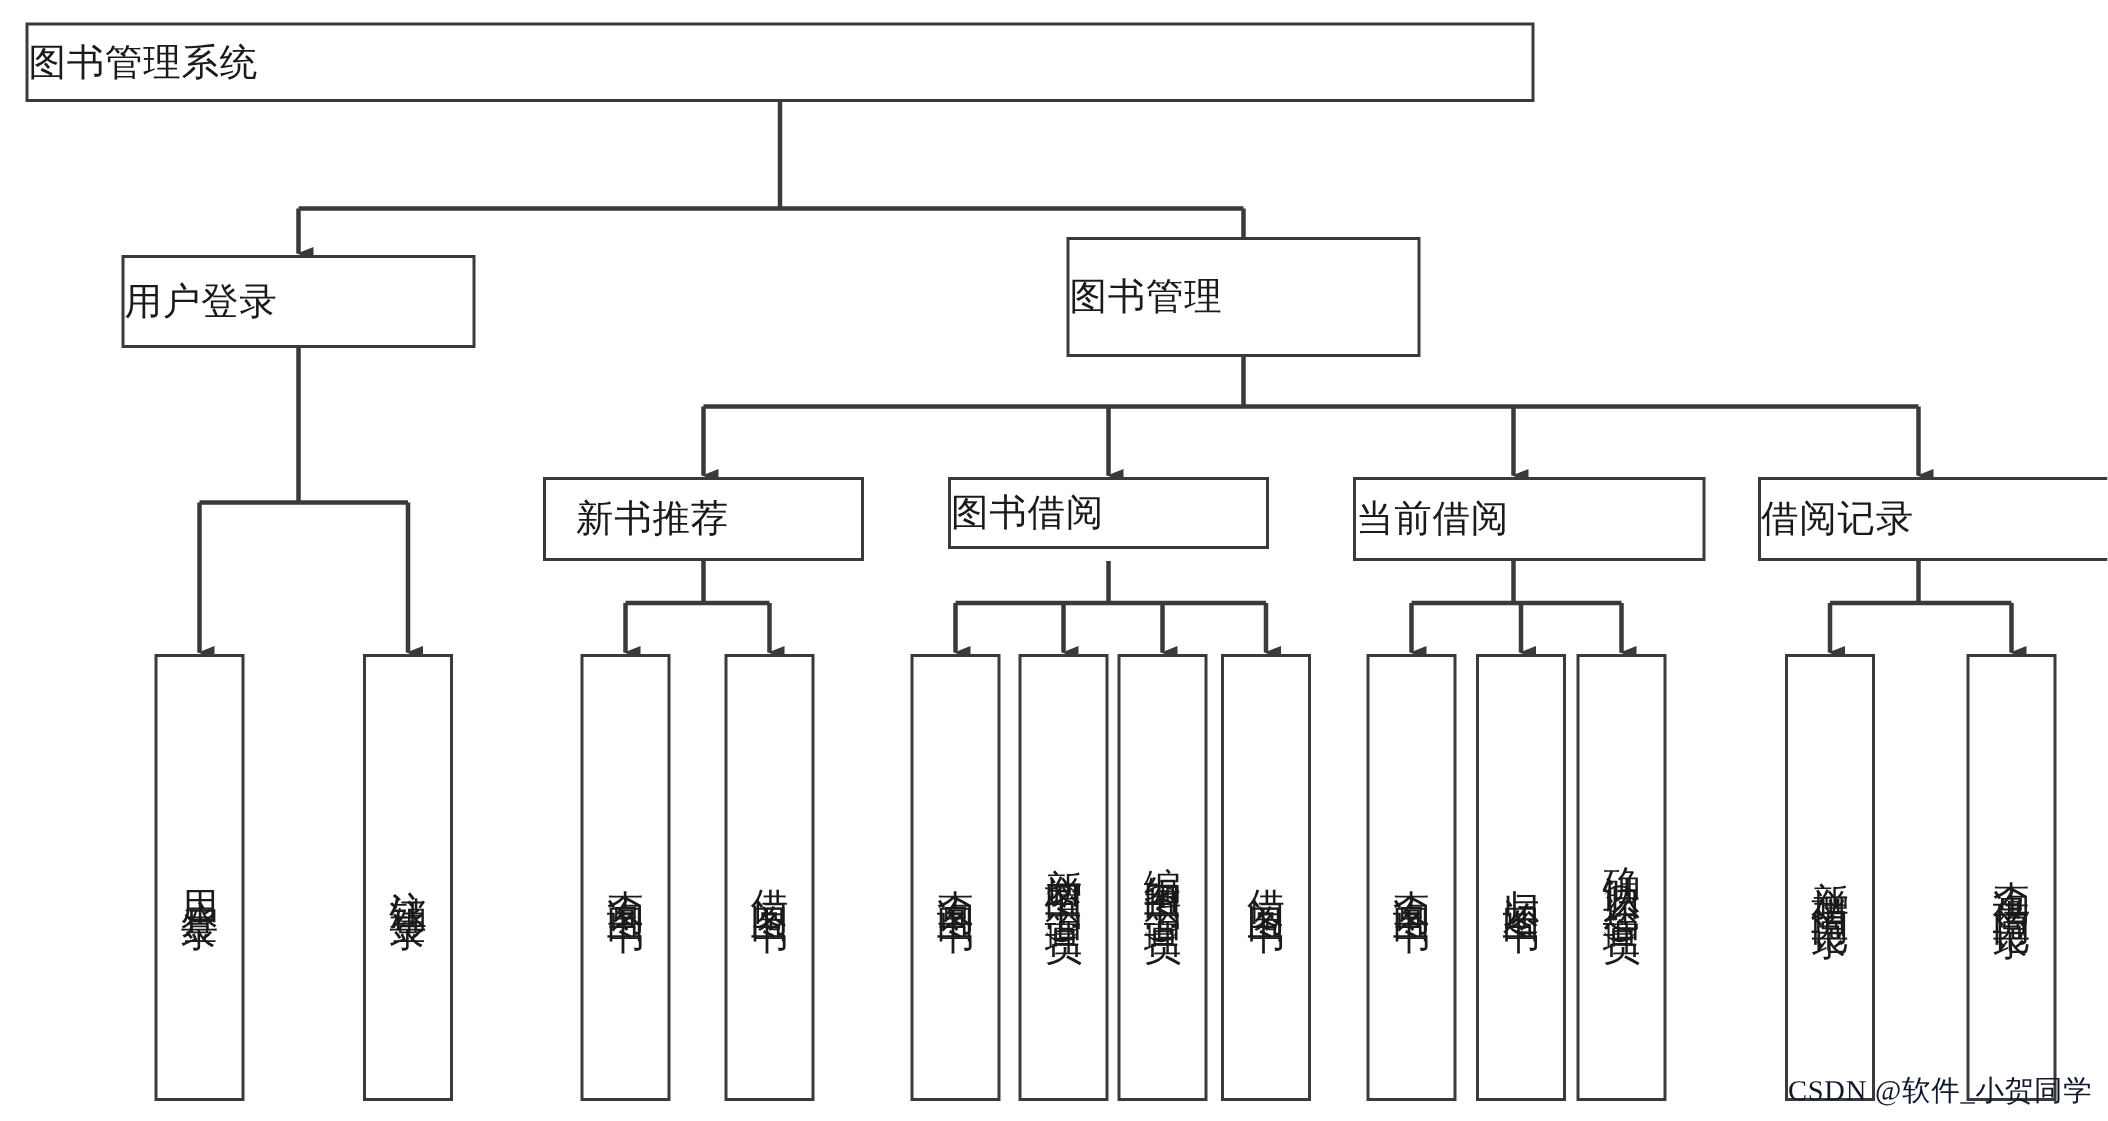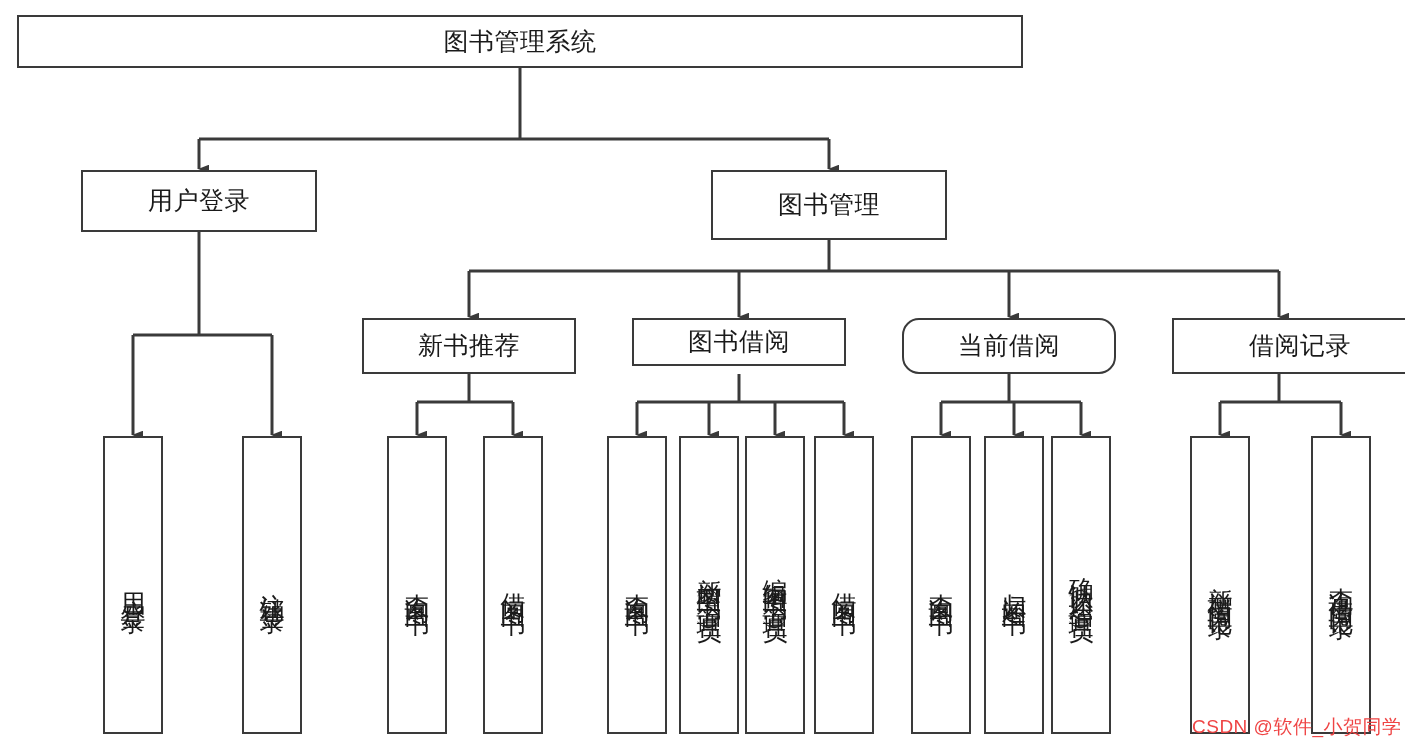--- a/index.html
+++ b/index.html
@@ -27,21 +27,20 @@
     height: 747px;
     pointer-events: none;
   }
   .node {
     position: absolute;
     box-sizing: border-box;
     background: #ffffff;
     border: 2px solid #3a3a3a;
     display: flex;
     align-items: center;
-    justify-content: center;
     overflow: hidden;
   }
   .node-label {
     display: block;
     text-align: center;
     line-height: 1.18;
     letter-spacing: 0.5px;
     color: #1a1a1a;
     white-space: nowrap;
   }
@@ -62,23 +61,23 @@
     writing-mode: vertical-rl;
     text-orientation: upright;
     font-size: 25px;
     line-height: 1;
     letter-spacing: 6px;
     max-height: 100%;
   }
   .watermark {
     position: absolute;
     font-size: 19px;
-    color: #ef4444;
+    color: #0f172a;
     white-space: nowrap;
-    font-family: Liberation Sans, sans-serif;
+    font-family: Liberation Serif, serif;
     letter-spacing: 0.5px;
   }
 </style>
 </head>
 <body>
 
 <div id="diagram-root">
 
   <svg id="edges-layer" viewBox="0 0 1405 747" width="1405" height="747" xmlns="http://www.w3.org/2000/svg">
     <defs>
@@ -124,30 +123,30 @@
   </svg>
 
   <div class="node horiz horiz-root" style="left: 17px; top: 15px; width: 1006px; height: 53px;">
     <span class="node-label">图书管理系统</span>
   </div>
 
   <div id="nodes-layer">
       <div class="node horiz" style="left: 81px; top: 170px; width: 236px; height: 62px;">
         <span class="node-label">用户登录</span>
       </div>
-      <div class="node horiz" style="left: 711px; top: 170px; width: 236px; height: 70px;">
+      <div class="node horiz" style="left: 711px; top: 158px; width: 236px; height: 80px;">
         <span class="node-label">图书管理</span>
       </div>
-      <div class="node horiz" style="left: 362px; top: 318px; width: 214px; height: 56px;">
+      <div class="node horiz" style="left: 362px; top: 318px; width: 214px; height: 56px; padding-left: 20px;">
         <span class="node-label">新书推荐</span>
       </div>
       <div class="node horiz" style="left: 632px; top: 318px; width: 214px; height: 48px;">
         <span class="node-label">图书借阅</span>
       </div>
-      <div class="node horiz" style="left: 902px; top: 318px; width: 214px; height: 56px; border-radius: 17px;">
+      <div class="node horiz" style="left: 902px; top: 318px; width: 235px; height: 56px;">
         <span class="node-label">当前借阅</span>
       </div>
       <div class="node horiz" style="left: 1172px; top: 318px; width: 256px; height: 56px;">
         <span class="node-label">借阅记录</span>
       </div>
       <div class="node vert" style="left: 103px; top: 436px; width: 60px; height: 298px;">
         <span class="node-label">用户登录</span>
       </div>
       <div class="node vert" style="left: 242px; top: 436px; width: 60px; height: 298px;">
         <span class="node-label">注销登录</span>

